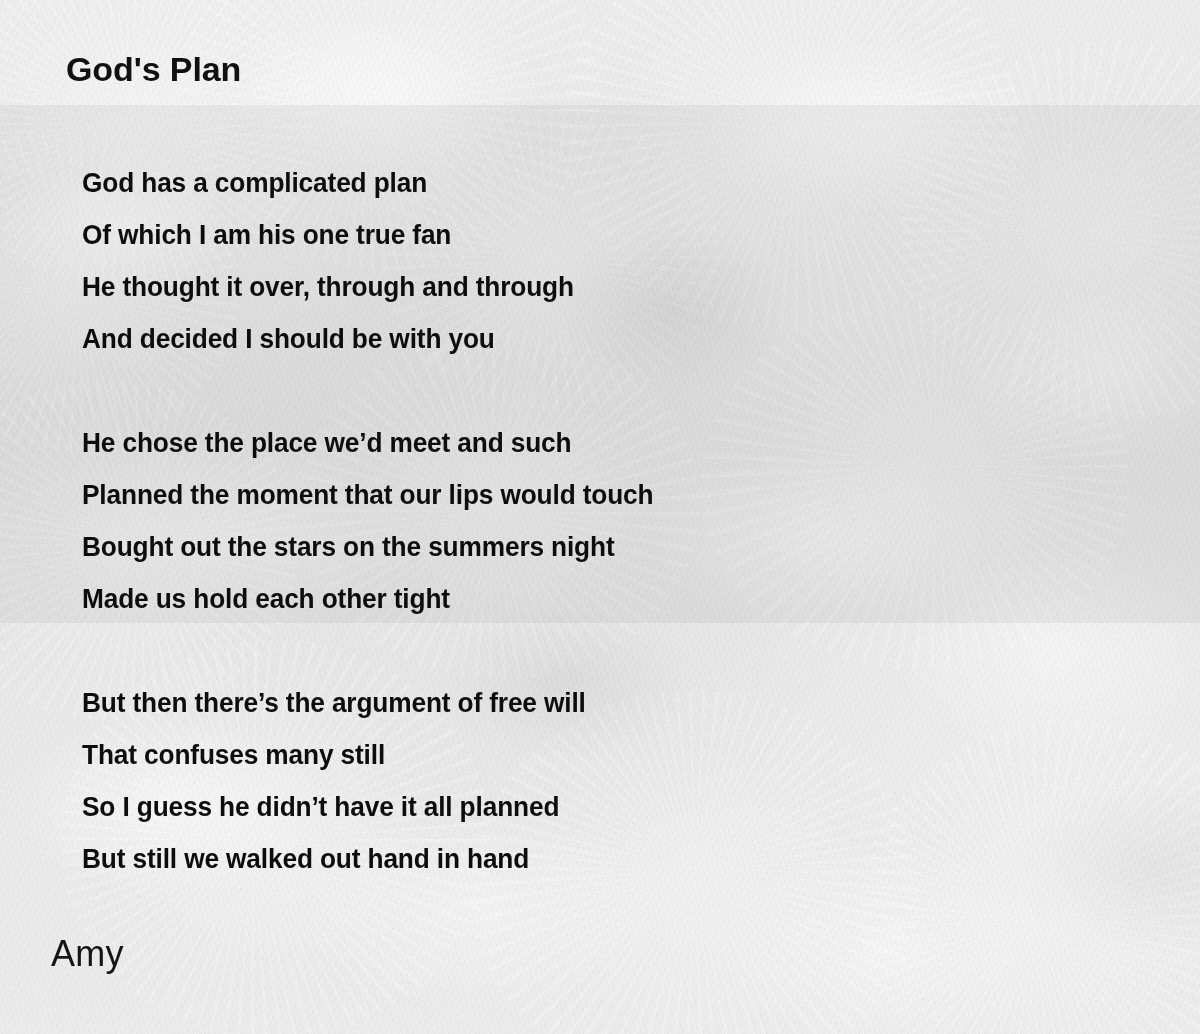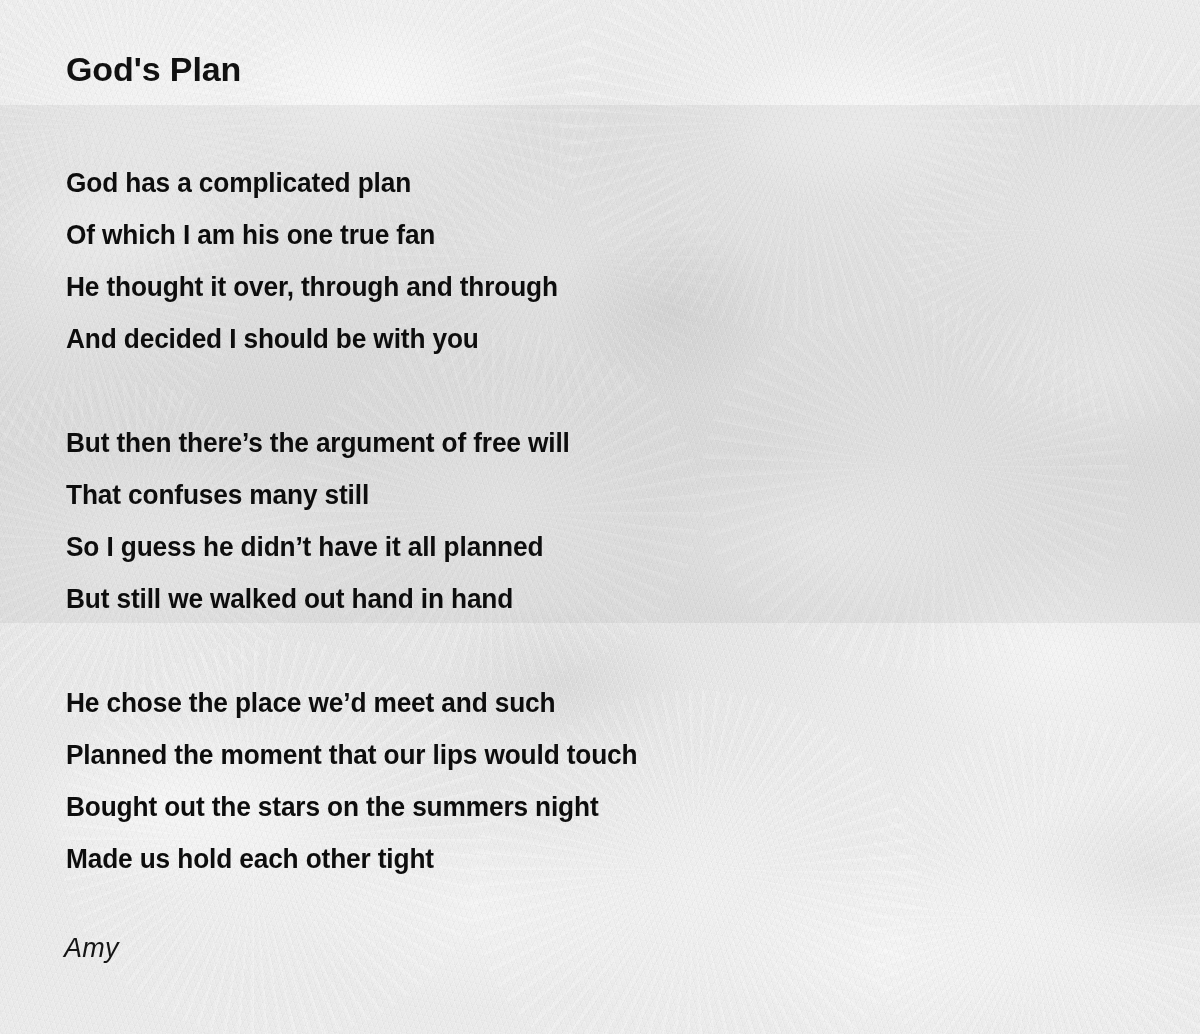--- a/index.html
+++ b/index.html
@@ -136,40 +136,39 @@
   }
 
   .stanzas {
     position: absolute;
     left: 66px;
     top: 157px;
     width: 1060px;
   }
 
   .stanza {
-    margin: 0 0 52px 0;
+    margin: 0 0 52px 16px;
   }
 
   .poem-line {
     font-size: 27.5px;
     font-weight: 700;
     line-height: 52px;
     color: #0d0d0d;
     white-space: nowrap;
     letter-spacing: -0.15px;
     transform: scaleX(0.955);
     transform-origin: left center;
   }
 
   .signature {
     position: absolute;
-    left: 64px;
+    left: 51px;
     top: 933px;
-    font-size: 27px;
-    font-style: italic;
+    font-size: 36px;
     font-weight: 400;
     color: #151515;
     letter-spacing: 0.2px;
     white-space: nowrap;
   }
 </style>
 </head>
 <body>
 
 <div id="poem-canvas">
@@ -239,31 +238,31 @@
     <div class="stanzas">
 
       <div class="stanza">
         <div class="poem-line">God has a complicated plan</div>
         <div class="poem-line">Of which I am his one true fan</div>
         <div class="poem-line">He thought it over, through and through</div>
         <div class="poem-line">And decided I should be with you</div>
       </div>
 
       <div class="stanza">
+        <div class="poem-line">He chose the place we’d meet and such</div>
+        <div class="poem-line">Planned the moment that our lips would touch</div>
+        <div class="poem-line">Bought out the stars on the summers night</div>
+        <div class="poem-line">Made us hold each other tight</div>
+      </div>
+
+      <div class="stanza">
         <div class="poem-line">But then there’s the argument of free will</div>
         <div class="poem-line">That confuses many still</div>
         <div class="poem-line">So I guess he didn’t have it all planned</div>
         <div class="poem-line">But still we walked out hand in hand</div>
       </div>
 
-      <div class="stanza">
-        <div class="poem-line">He chose the place we’d meet and such</div>
-        <div class="poem-line">Planned the moment that our lips would touch</div>
-        <div class="poem-line">Bought out the stars on the summers night</div>
-        <div class="poem-line">Made us hold each other tight</div>
-      </div>
-
     </div>
 
     <div class="signature">Amy</div>
 
   </div>
 </div>
 
 </body></html>

